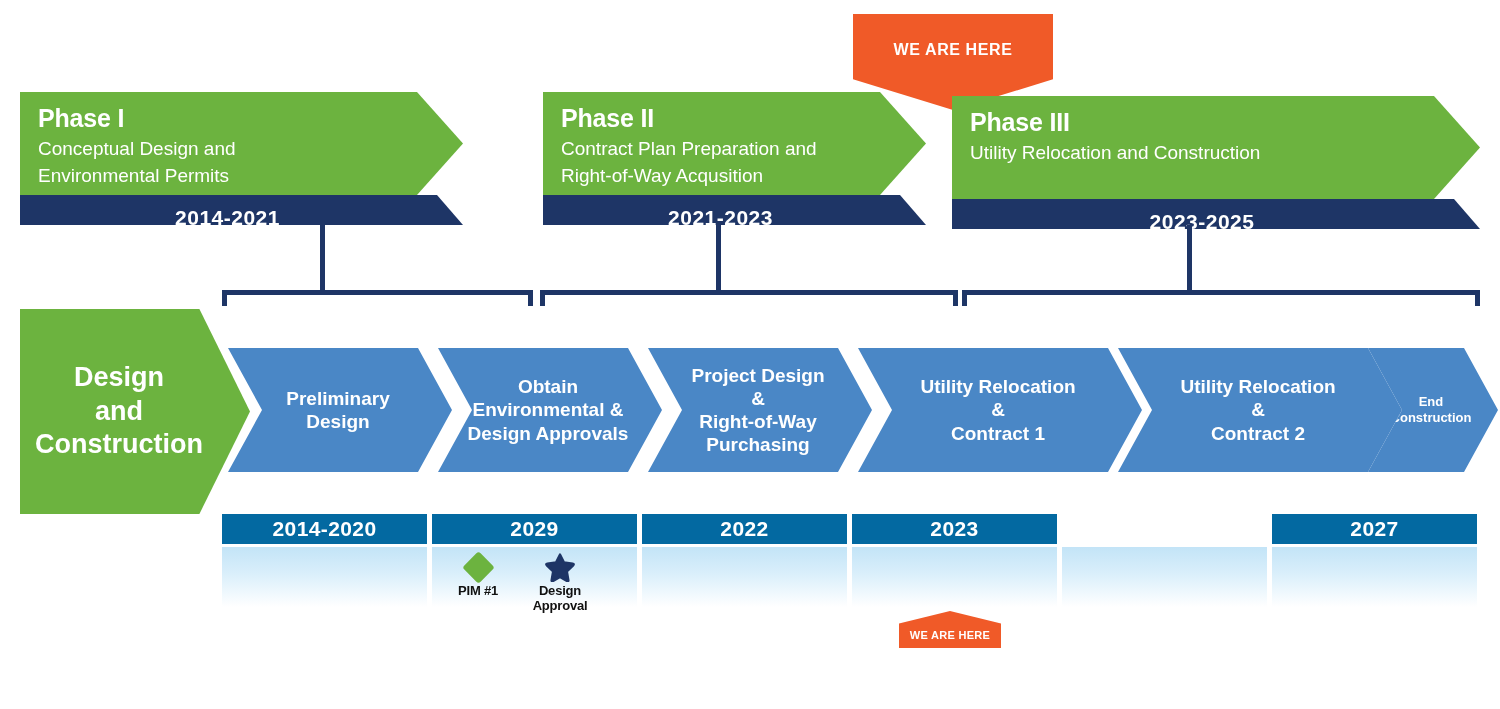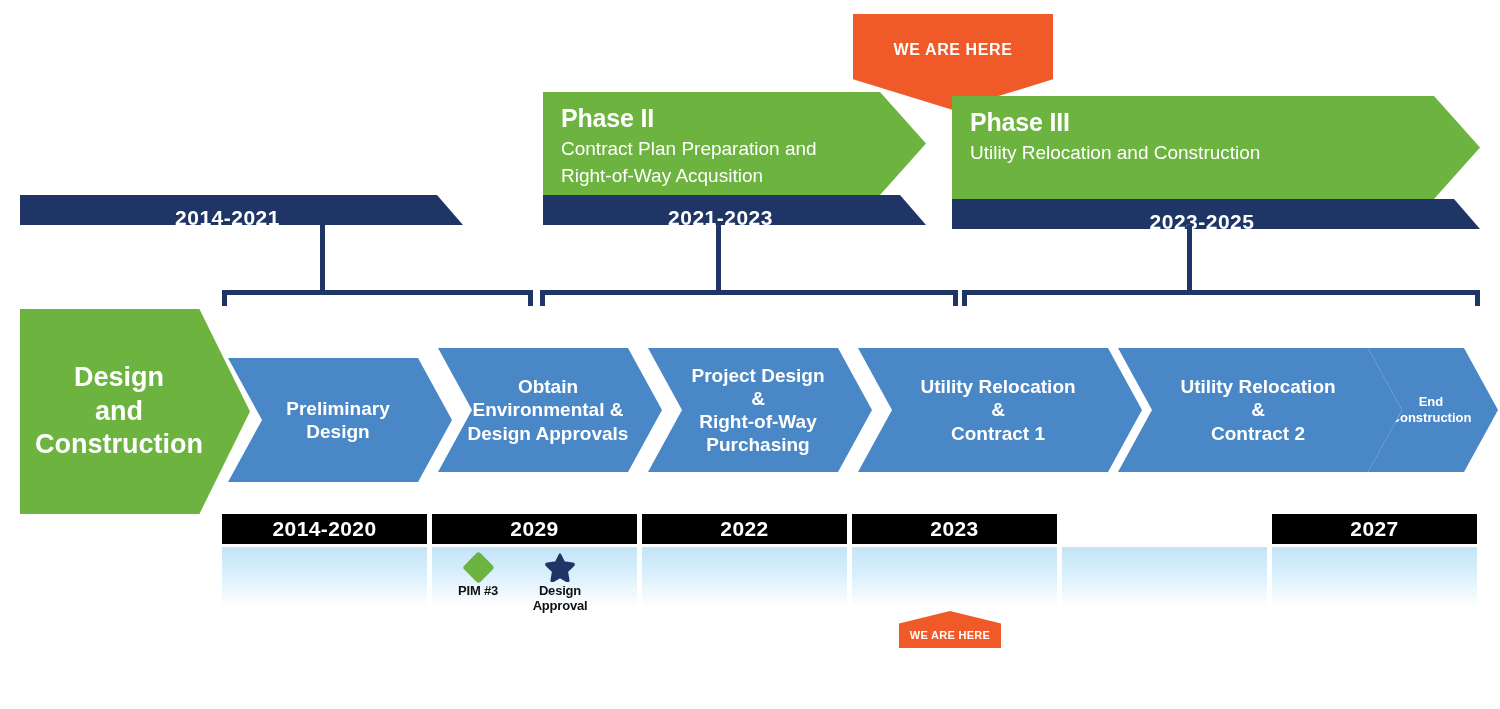--- a/index.html
+++ b/index.html
@@ -115,21 +115,21 @@
     font-weight: bold;
     box-sizing: border-box;
     clip-path: polygon(0 0, calc(100% - 34px) 0, 100% 50%, calc(100% - 34px) 100%, 0 100%, 34px 50%);
   }
   .step .lbl { display: block; padding: 0 6px; transform: translateX(-2px); }
 
   
   .yr-head {
     position: absolute;
     height: 30px;
-    background: #000000;
+    background: #0369a1;
     color: #ffffff;
     font-size: 21px;
     font-weight: bold;
     letter-spacing: 0.4px;
     display: flex;
     align-items: center;
     justify-content: center;
   }
   .yr-cell {
     position: absolute;
@@ -175,20 +175,27 @@
 </head>
 <body>
 
 <div id="stage">
 
   <div class="here-top" style="left:853px; top:14px; width:200px; height:96px;">
     <span>WE ARE HERE</span>
   </div>
 
   <div class="phase-block" style="left:20px; top:92px; width:443px; height:133px;">
+    <div class="phase-body arrow" style="height:103px;">
+      <div class="phase-pad">
+        <div class="phase-title">Phase I</div>
+        <div class="phase-sub">Conceptual Design and</div>
+        <div class="phase-sub">Environmental Permits</div>
+      </div>
+    </div>
     <div class="phase-years arrow-sm" style="top:103px;">
       <span class="yrtext">2014-2021</span>
     </div>
   </div>
 
   <div class="phase-block" style="left:543px; top:92px; width:383px; height:127px;">
     <div class="phase-body arrow" style="height:103px;">
       <div class="phase-pad">
         <div class="phase-title">Phase II</div>
         <div class="phase-sub">Contract Plan Preparation and</div>
@@ -228,21 +235,21 @@
   <div class="tick" style="left:1475px; top:290px; width:5px; height:16px;"></div>
 
   <div class="dc-block" style="left:20px; top:309px; width:230px; height:205px;">
     <div class="dc-inner">
       <div>Design</div>
       <div>and</div>
       <div>Construction</div>
     </div>
   </div>
 
-  <div class="step" style="left:228px; top:348px; width:224px; height:124px; font-size:19px;margin-top:10px;">
+  <div class="step" style="left:228px; top:348px; width:224px; height:124px; font-size:19px;">
     <span class="lbl">Preliminary<br>Design</span>
   </div>
 
   <div class="step" style="left:438px; top:348px; width:224px; height:124px; font-size:19px;">
     <span class="lbl">Obtain<br>Environmental &amp;<br>Design Approvals</span>
   </div>
 
   <div class="step" style="left:648px; top:348px; width:224px; height:124px; font-size:19px;">
     <span class="lbl">Project Design<br>&amp;<br>Right-of-Way<br>Purchasing</span>
   </div>
@@ -282,21 +289,21 @@
   <div class="yr-cell" style="left:432px; top:547px; width:205px; height:60px;"></div>
   <div class="yr-cell" style="left:642px; top:547px; width:205px; height:60px;"></div>
   <div class="yr-cell" style="left:852px; top:547px; width:205px; height:60px;"></div>
   <div class="yr-cell" style="left:1062px; top:547px; width:205px; height:60px;"></div>
   <div class="yr-cell" style="left:1272px; top:547px; width:205px; height:60px;"></div>
 
   <div class="ms" style="left:438px; top:552px; width:80px;">
     <div class="diamond-wrap">
       <div class="diamond"></div>
     </div>
-    <div class="ms-label">PIM #3</div>
+    <div class="ms-label">PIM #1</div>
   </div>
 
   <div class="ms" style="left:518px; top:552px; width:84px;">
     <div class="star-wrap">
       <svg width="30" height="29" viewBox="0 0 32 31" aria-hidden="true">
         <path d="M16 1.5 L20.2 9.9 L29.5 11.3 Q31.6 11.6 30.1 13.2
                  L23.4 19.8 L25.0 29.0 Q25.3 30.9 23.4 30.0
                  L16 25.7 L8.6 30.0 Q6.7 30.9 7.0 29.0
                  L8.6 19.8 L1.9 13.2 Q0.4 11.6 2.5 11.3
                  L11.8 9.9 Z" fill="#1e3566" stroke="#1e3566" stroke-width="2.4" stroke-linejoin="round"></path>

